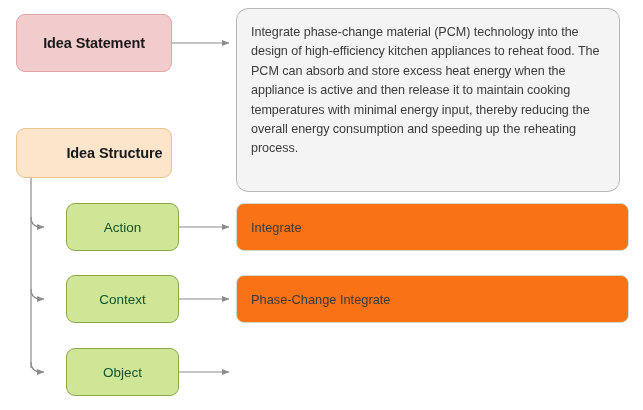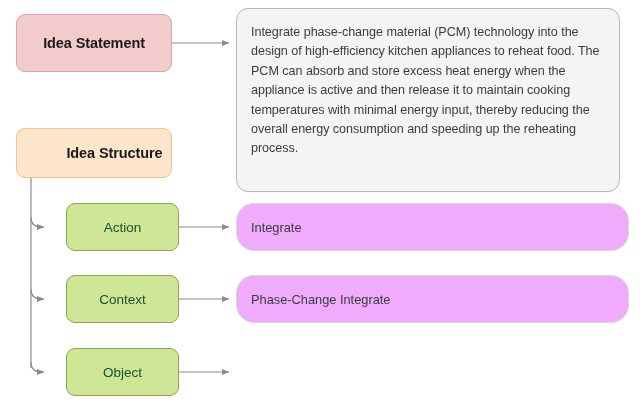--- a/index.html
+++ b/index.html
@@ -105,23 +105,23 @@
   }
   #node-chip-action  { top: 203px; }
   #node-chip-object  { top: 275px; }
   #node-chip-context { top: 348px; }
 
   
   .valuebar {
     left: 236px;
     width: 393px;
     height: 48px;
-    background: #f0abfc;
+    background: #f97316;
     border: 1px solid #cfe0c9;
-    border-radius: 18px;
+    border-radius: 8px;
     display: flex;
     align-items: center;
     justify-content: flex-start;
     padding-left: 14px;
     box-sizing: border-box;
     font-size: 12.8px;
     color: #3c3c3c;
     text-align: left;
   }
   #node-value-action  { top: 203px; }

